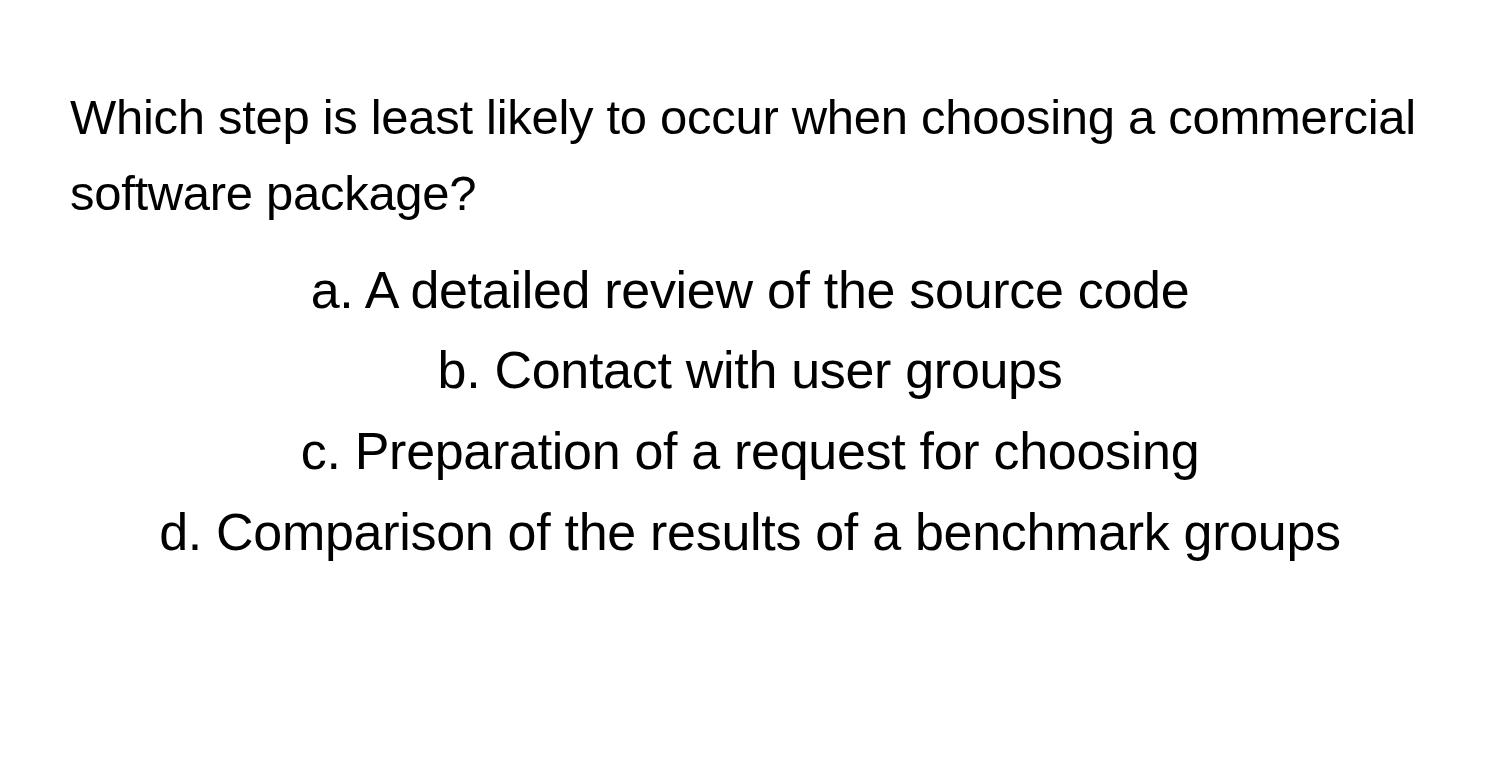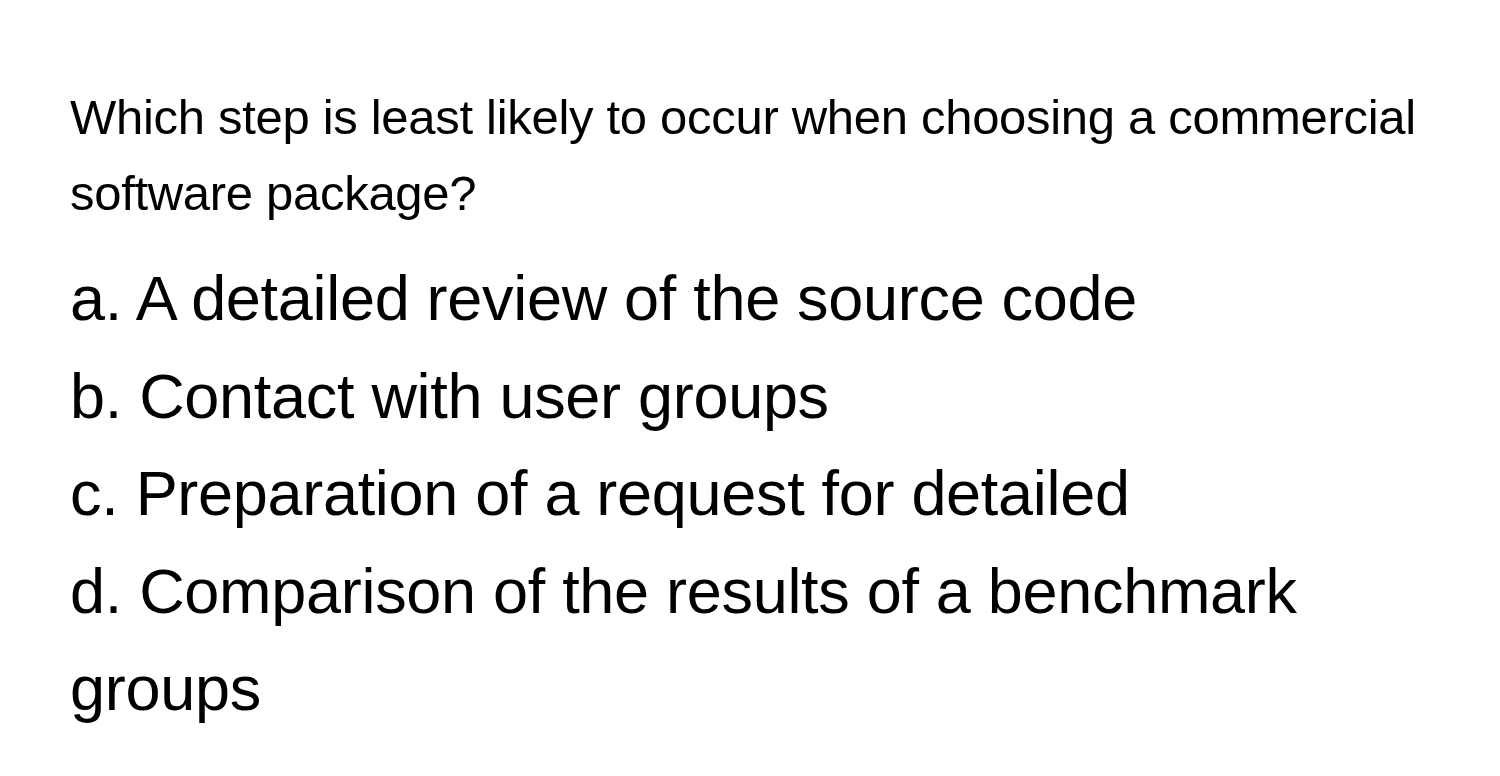--- a/index.html
+++ b/index.html
@@ -16,42 +16,43 @@
       color: #000000;
     }
     .question-text {
       font-size: 49px;
       line-height: 1.55;
       font-weight: 400;
       margin-bottom: 18px;
       letter-spacing: -0.3px;
     }
     .option {
-      font-size: 63px;
+      font-size: 52px;
       line-height: 1.55;
       font-weight: 400;
       letter-spacing: -0.3px;
+      text-align: center;
     }
   </style>
 </head>
 <body>
 
 <div class="question-text">Which step is least likely to occur when choosing a commercial software package?</div>
 
 <div class="option">
   <span>a.</span>
   <span>A detailed review of the source code</span>
 </div>
 
 <div class="option">
   <span>b.</span>
   <span>Contact with user groups</span>
 </div>
 
 <div class="option">
   <span>c.</span>
-  <span>Preparation of a request for detailed</span>
+  <span>Preparation of a request for choosing</span>
 </div>
 
 <div class="option">
   <span>d.</span>
   <span>Comparison of the results of a benchmark groups</span>
 </div>
 
 </body></html>

